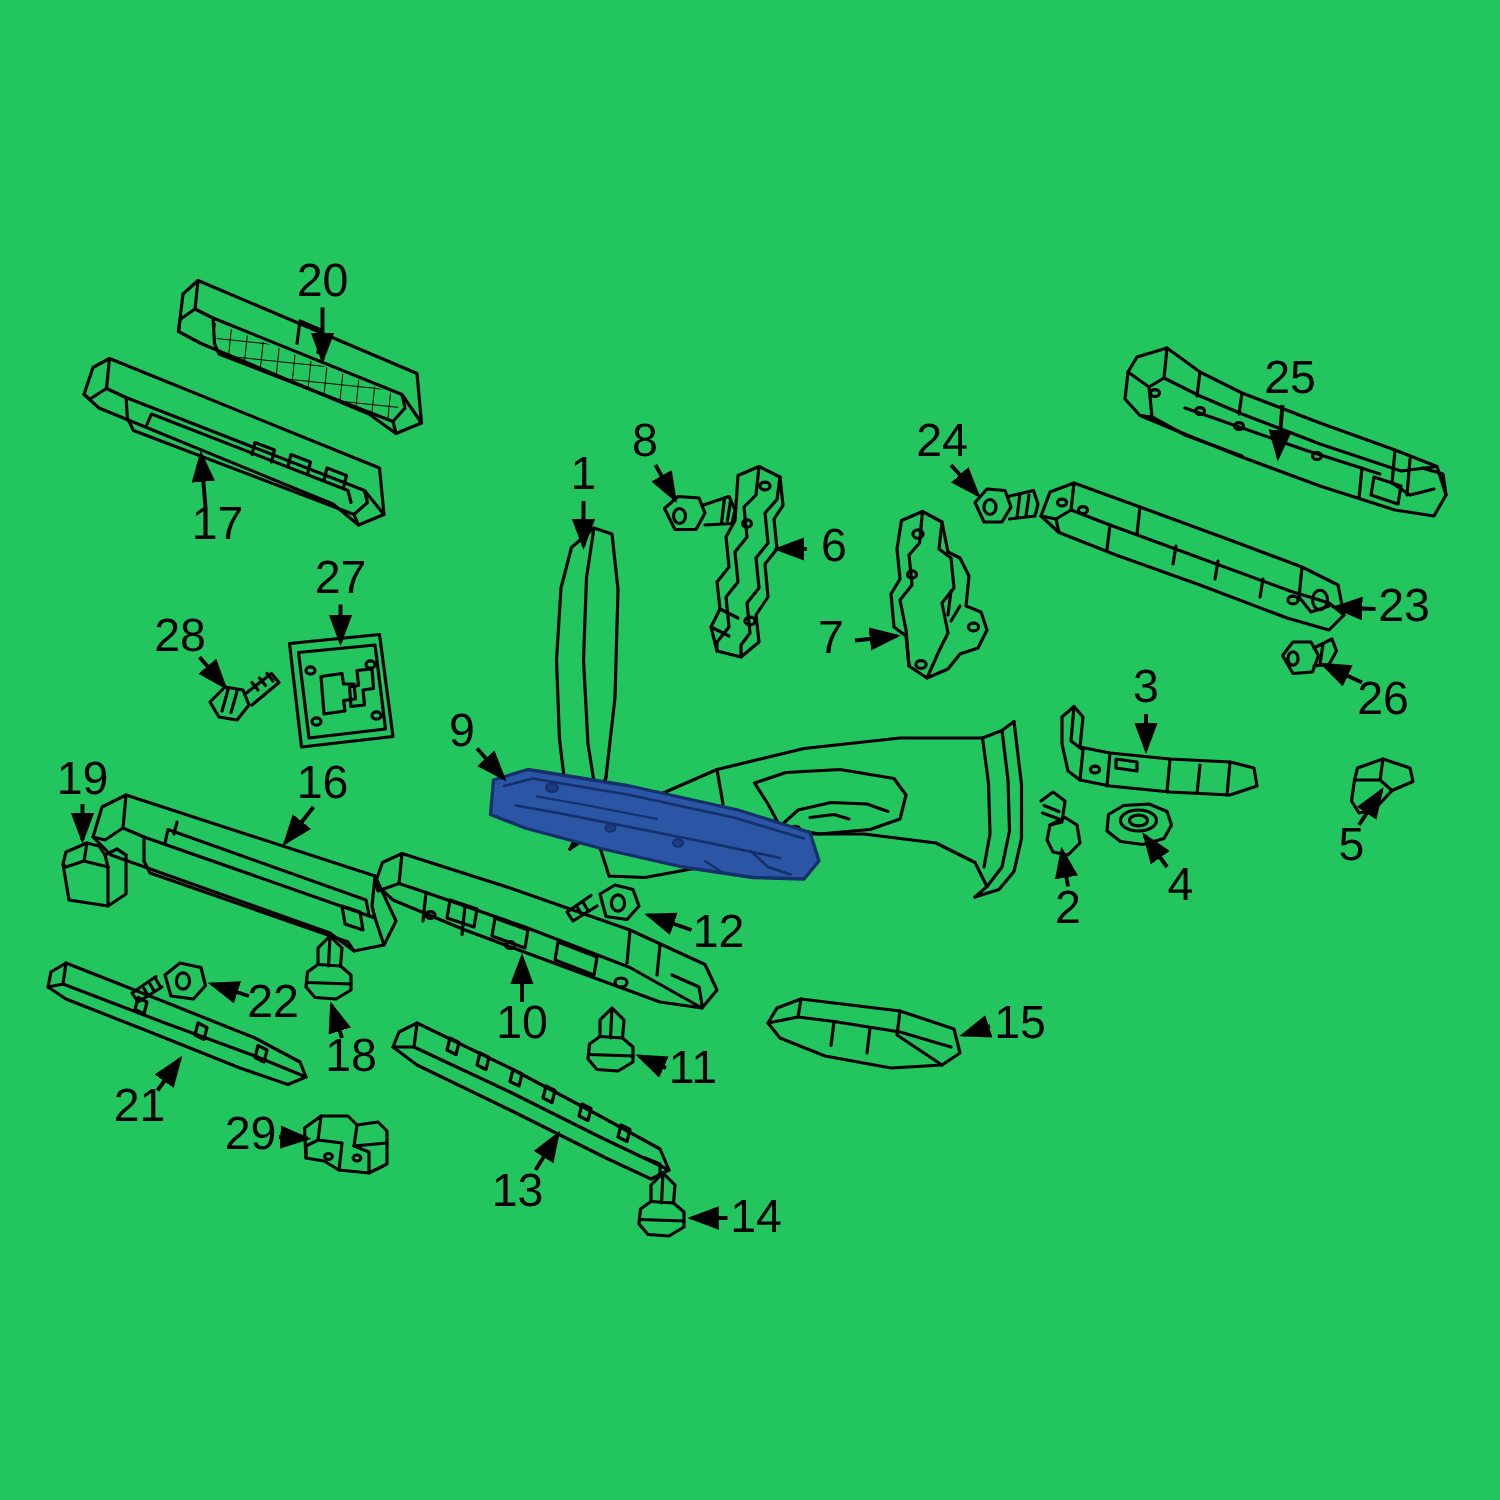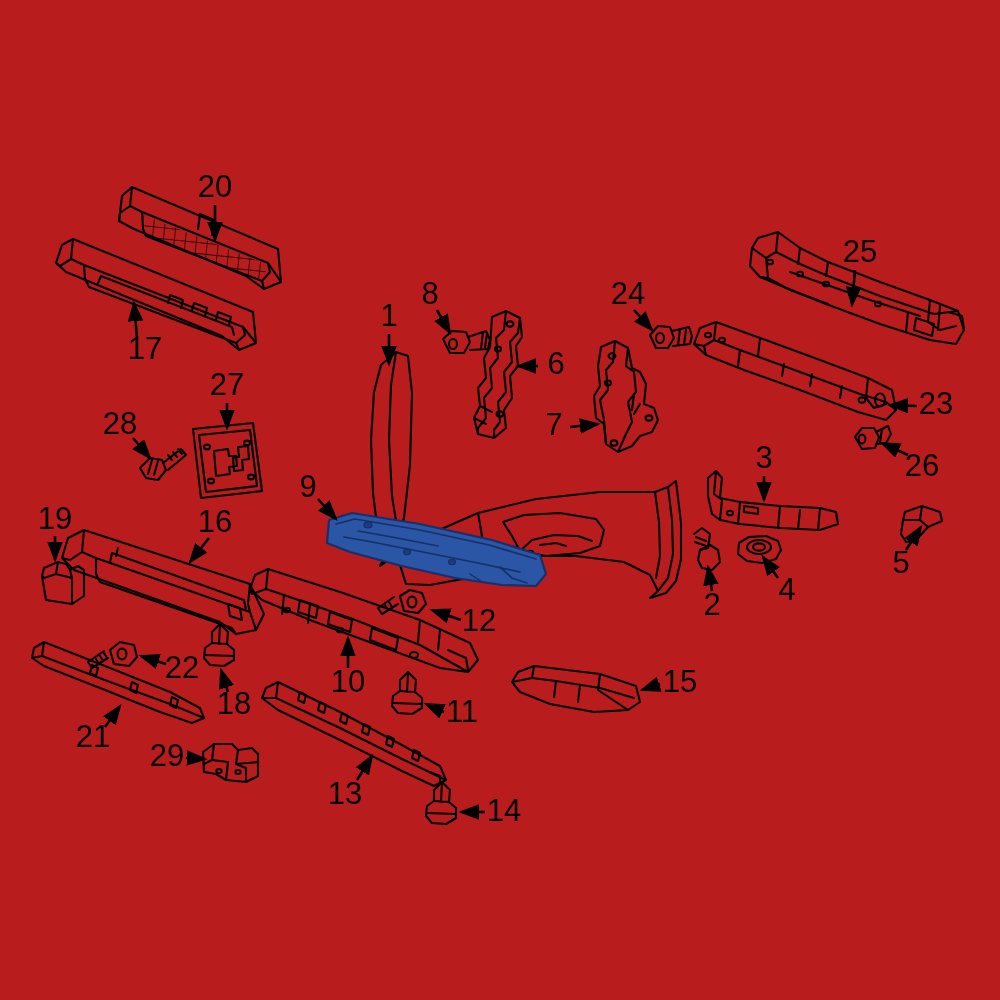--- a/index.html
+++ b/index.html
@@ -1,19 +1,19 @@
 <!DOCTYPE html>
 <html><head>
 <meta charset="utf-8">
 <title>Front Bumper Parts Diagram</title>
 <style>
   html,body{margin:0;padding:0;background:#ffffff;}
   body{width:1000px;height:1000px;overflow:hidden;
        font-family:"Liberation Sans","DejaVu Sans",sans-serif;}
-  #stage{position:relative;width:1000px;height:1000px;background:#b91c1c;}
+  #stage{position:relative;width:1000px;height:1000px;background:#22c55e;}
   #stage svg{position:absolute;left:0;top:0;width:1000px;height:1000px;}
   .lbl{font-family:"Liberation Sans","DejaVu Sans",sans-serif;
        font-size:31px;font-weight:400;fill:#000;
        text-anchor:middle;dominant-baseline:middle;}
 </style>
 </head>
 <body>
 
 <div id="stage">
   <svg viewBox="0 0 1000 1000" xmlns="http://www.w3.org/2000/svg">

